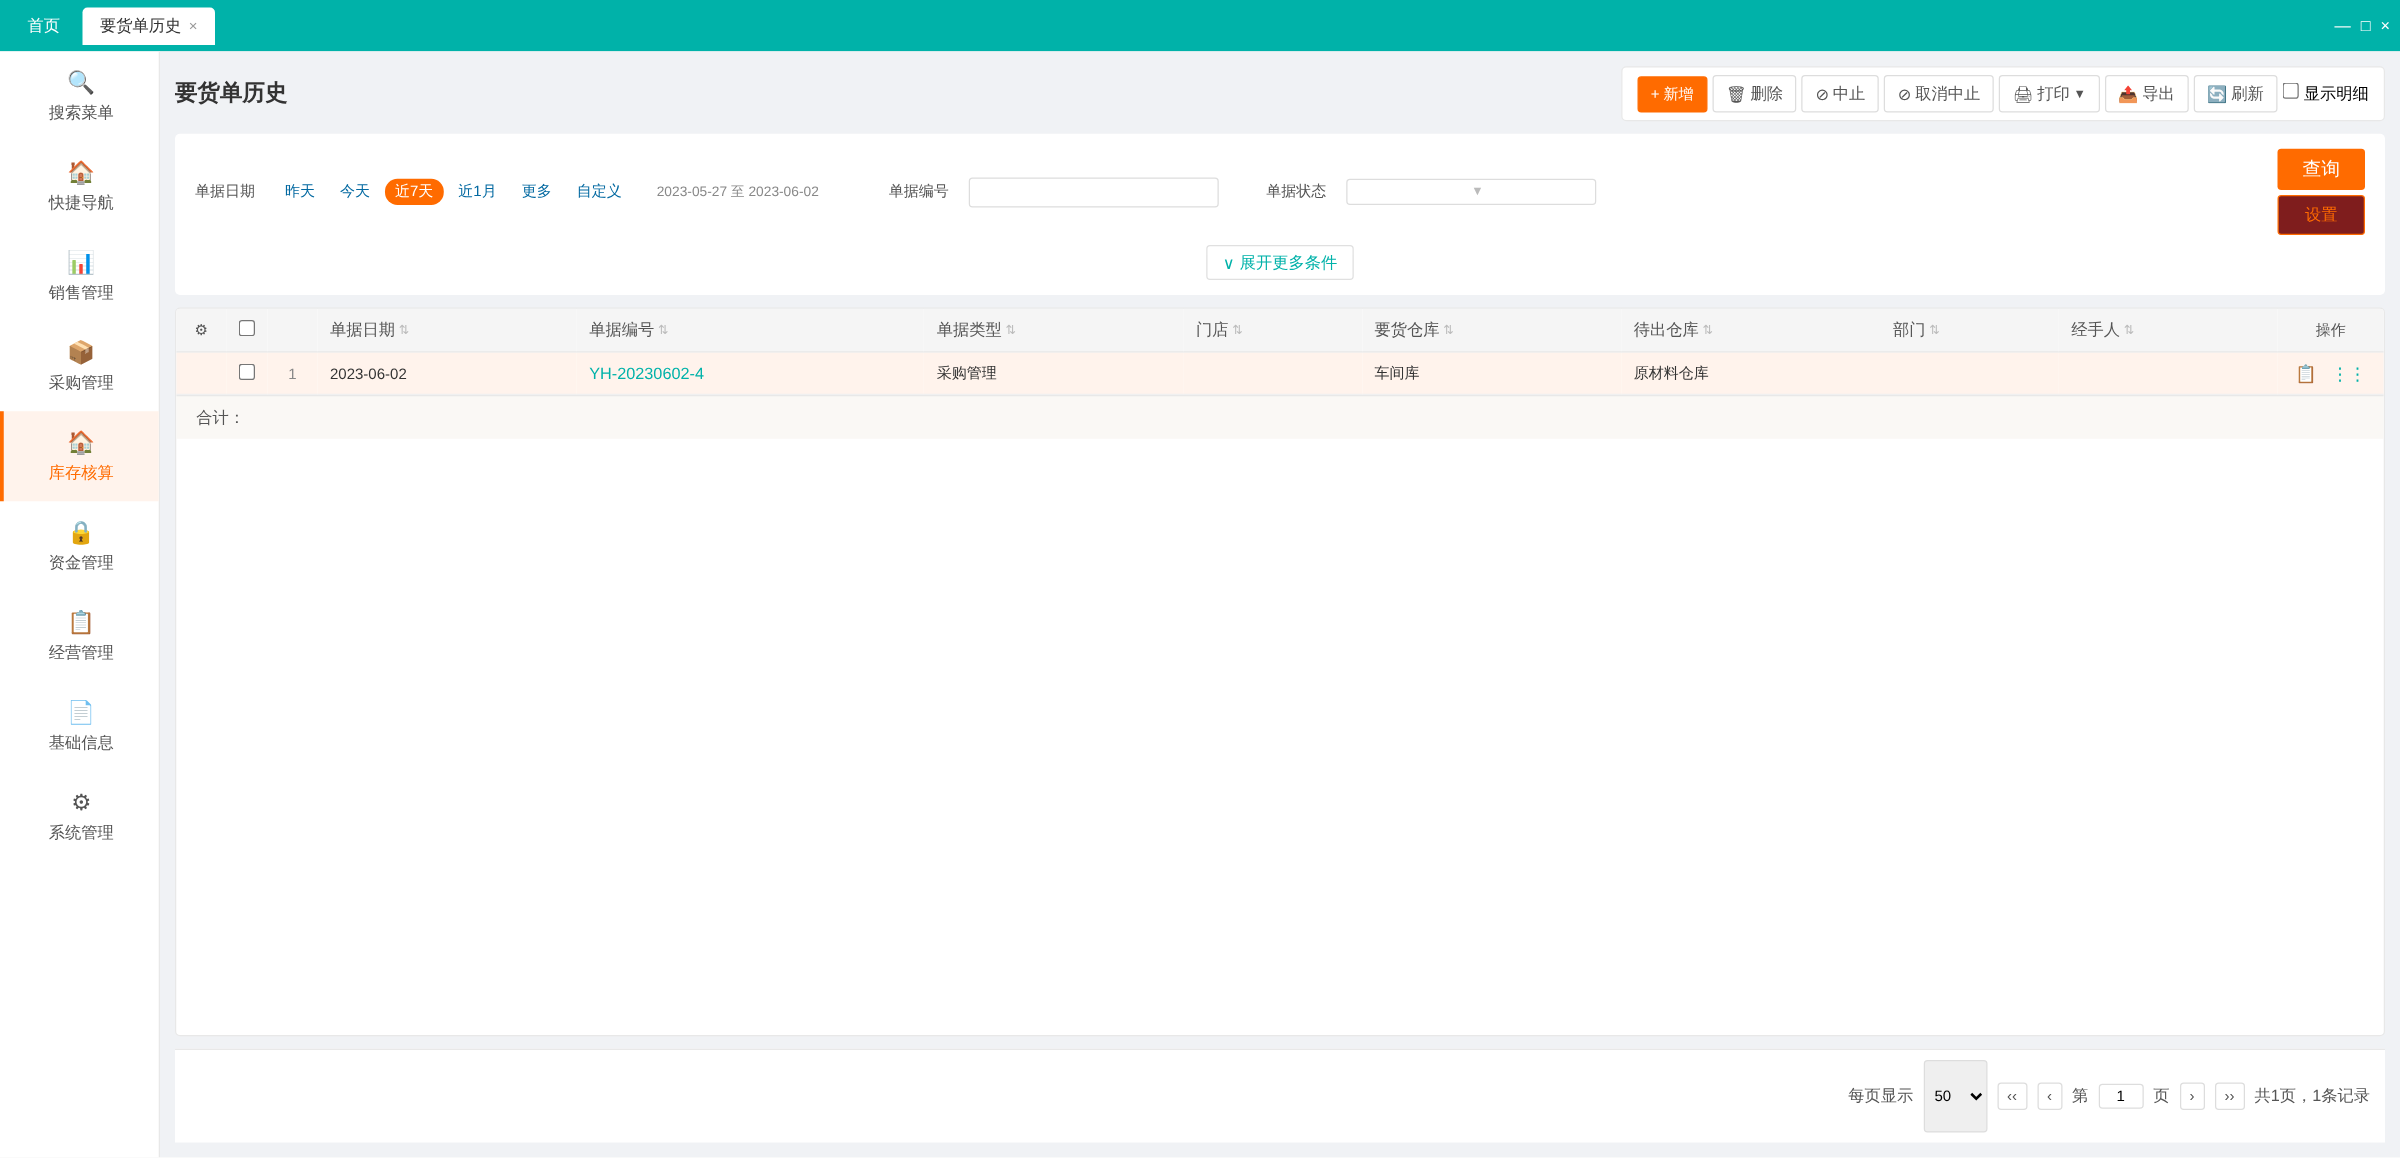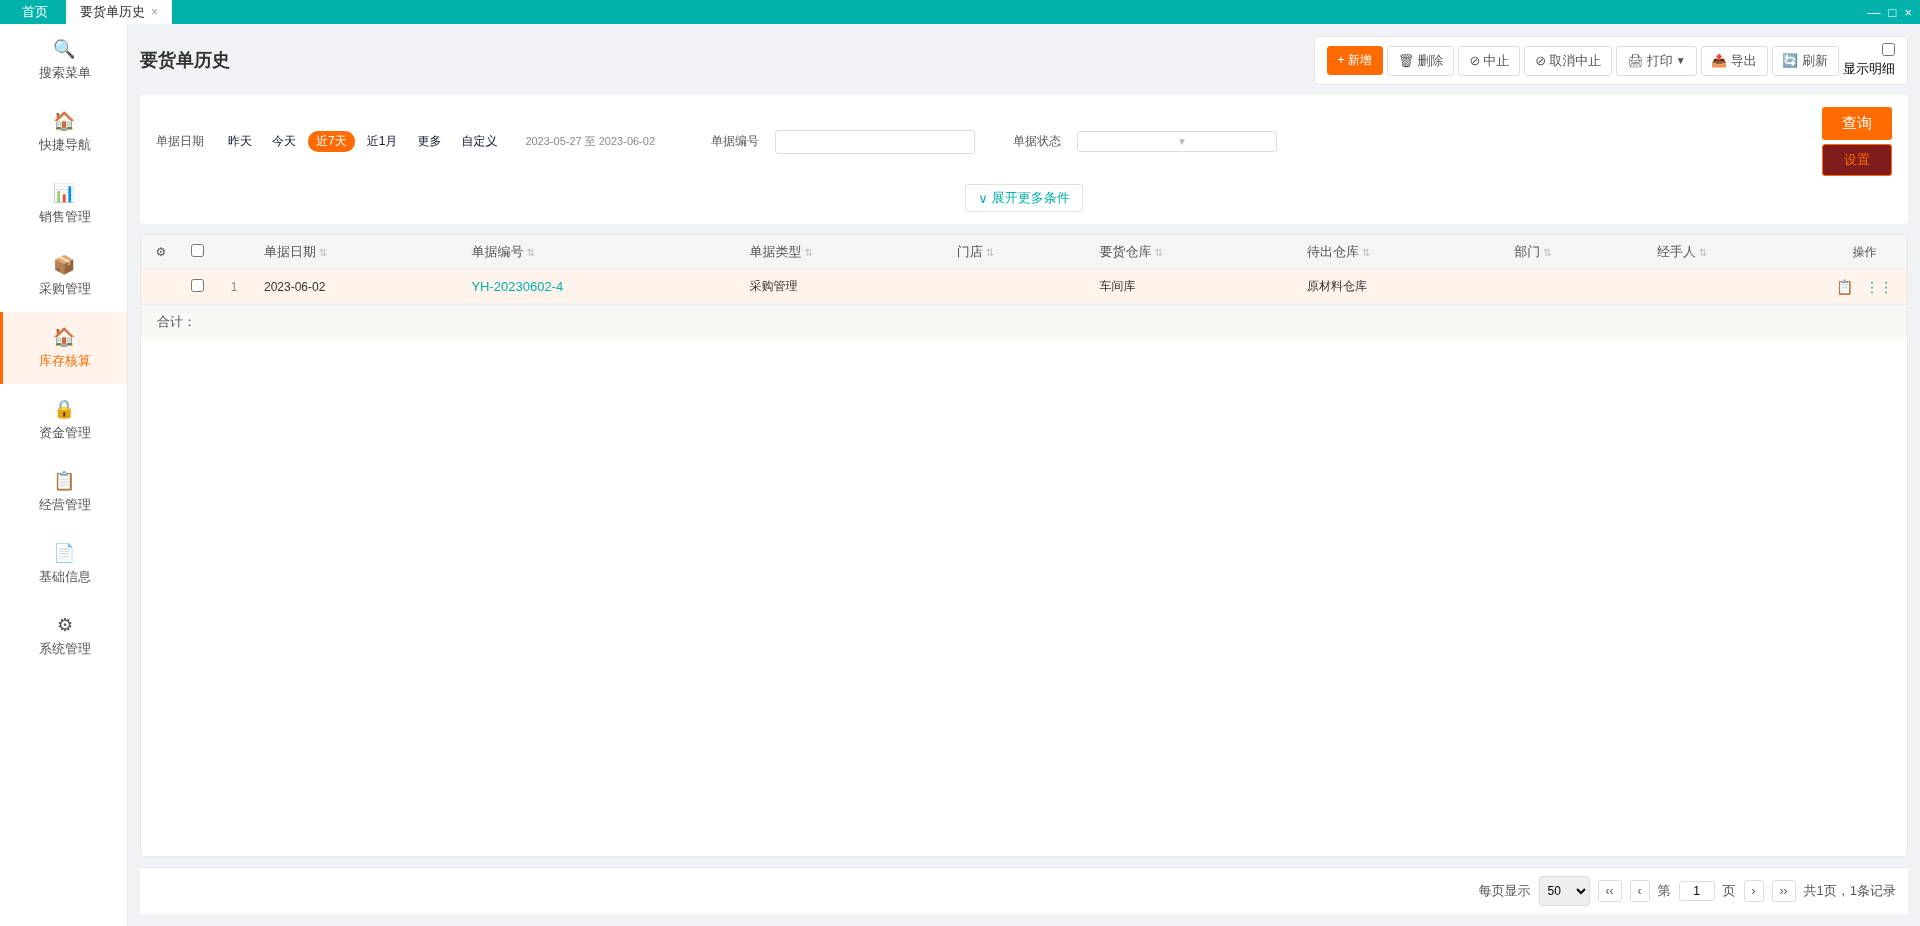--- a/index.html
+++ b/index.html
@@ -1,21 +1,21 @@
 <!DOCTYPE html>
 <html><head>
   <meta charset="utf-8">
   <style>
     * { box-sizing: border-box; margin: 0; padding: 0; font-family: 'Microsoft YaHei', Arial, sans-serif; font-size: 13px; }
     body { display: flex; flex-direction: column; height: 926px; overflow: hidden; background: #f5f5f5; }
 
     
     .top-bar {
       background: #00b2a9;
-      height: 24px;
+      height: 41px;
       display: flex;
       align-items: center;
       padding: 0 8px;
       gap: 4px;
       flex-shrink: 0;
     }
     .tab-home {
       color: #fff;
       padding: 6px 14px;
       cursor: pointer;
@@ -114,21 +114,21 @@
     .date-options {
       display: flex;
       align-items: center;
       gap: 4px;
     }
     .date-opt {
       padding: 2px 8px;
       border-radius: 3px;
       cursor: pointer;
       font-size: 12px;
-      color: #0f172a;
+      color: #0369a1;
     }
     .date-opt.active {
       background: #ff6b00;
       color: #fff;
       border-radius: 10px;
     }
     .date-range { font-size: 11px; color: #888; margin-left: 4px; }
     .filter-input {
       border: 1px solid #ddd;
       border-radius: 3px;
@@ -240,21 +240,21 @@
       gap: 8px;
       padding: 8px 12px;
       background: #fff;
       border-top: 1px solid #e8e8e8;
       font-size: 12px;
       color: #555;
     }
     .page-size-select {
       border: 1px solid #ddd;
       border-radius: 3px;
-      padding: 6px 4px;
+      padding: 20px 4px;
       font-size: 12px;
     }
     .page-btn {
       padding: 3px 7px;
       border: 1px solid #ddd;
       border-radius: 3px;
       cursor: pointer;
       background: #fff;
       font-size: 12px;
       color: #555;
@@ -386,21 +386,21 @@
           <span style="font-size:10px;">▼</span>
         </button>
         <button class="toolbar-btn">
           <span>📤</span>
           <span>导出</span>
         </button>
         <button class="toolbar-btn">
           <span>🔄</span>
           <span>刷新</span>
         </button>
-        <label style="display:flex;align-items:flex-end;gap:4px;font-size:12px;cursor:pointer;flex-direction:column;">
+        <label style="display:flex;align-items:flex-start;gap:4px;font-size:12px;cursor:pointer;">
           <input type="checkbox" style="">
           <span>显示明细</span>
         </label>
       </div>
     </div>
 
     <div class="filter-panel">
       <div class="filter-row">
         <span class="filter-label">单据日期</span>
         <div class="date-options">

